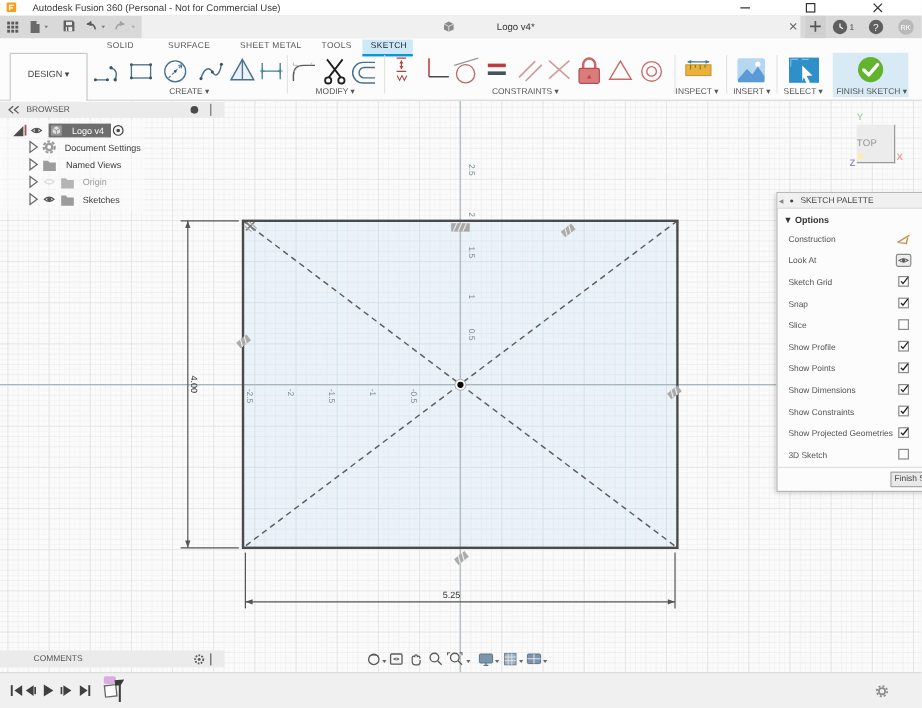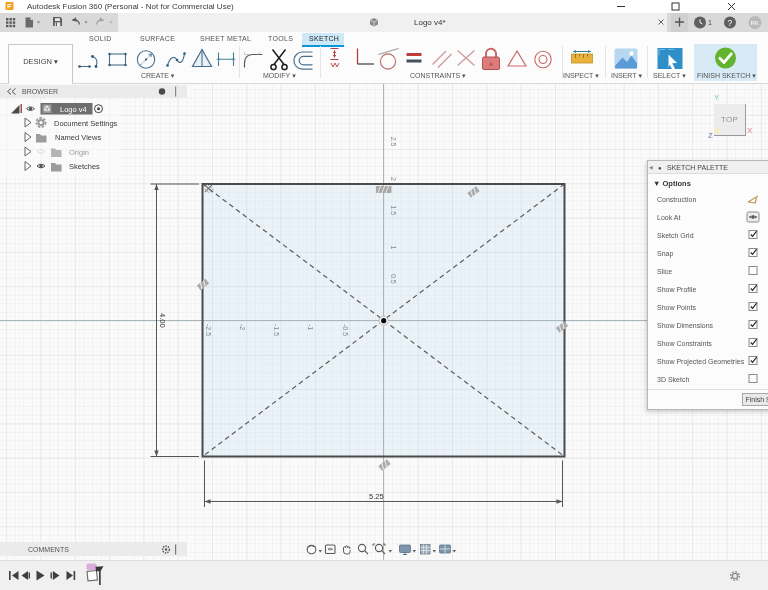--- a/index.html
+++ b/index.html
@@ -19,21 +19,21 @@
 .tabname{top:35px;font-size:7px;color:#555;letter-spacing:0.3px;}
 #sketchtab{top:33px;left:302px;width:42px;height:12px;background:#cde9f7;border-bottom:2.5px solid #0a96d7;box-sizing:content-box;}
 .grplabel{top:72px;font-size:7px;color:#555;}
 #finishpanel{top:44px;left:694px;width:63px;height:37px;background:#d7eaf5;}
 
 #canvas{top:84px;left:0;}
 
 #bheader{top:85px;left:0;width:187px;height:13px;background:#ebebeb;font-size:7px;color:#555;}
 #btree{top:100px;left:0;width:120px;height:76px;background:rgba(252,252,252,0.55);}
 
-#vcube{top:104px;left:714px;width:32px;height:32px;background:#ececec;border-right:1.5px solid #9a9a9a;border-bottom:1.5px solid #9a9a9a;box-sizing:border-box;text-align:center;line-height:32px;font-size:8px;color:#939393;letter-spacing:0.2px;}
+#vcube{top:104px;left:714px;width:32px;height:32px;background:#ececec;border-right:1.5px solid #9a9a9a;border-bottom:1.5px solid #9a9a9a;box-sizing:border-box;text-align:left;line-height:32px;font-size:8px;color:#939393;letter-spacing:0.2px;}
 .axlabel{font-size:8px;font-weight:bold;}
 
 #palette{top:160px;left:615px;width:153px;height:250px;background:#fcfcfc;border:1px solid #b8b8b8;box-sizing:border-box;box-shadow:-1px 2px 4px rgba(0,0,0,0.18);margin-left:32px;}
 #pheader{position:absolute;top:0;left:0;width:100%;height:13px;background:#f0f0f0;border-bottom:1px solid #ddd;font-size:7px;color:#444;box-sizing:border-box;}
 #poptions{position:absolute;top:18px;left:5px;font-size:7.5px;font-weight:bold;color:#333;}
 #finishbtn{position:absolute;left:94px;top:232px;width:49px;height:12.5px;background:#e9e9e9;border:1px solid #a8a8a8;box-sizing:border-box;font-size:7px;color:#444;text-align:center;line-height:11px;}
 
 #comments{top:542px;left:0;width:187px;height:14px;background:#ebebeb;font-size:7px;color:#555;}
 #timeline{top:560px;left:0;width:768px;height:30px;background:#f0f0f0;border-top:1px solid #dcdcdc;box-sizing:border-box;}
 </style>

